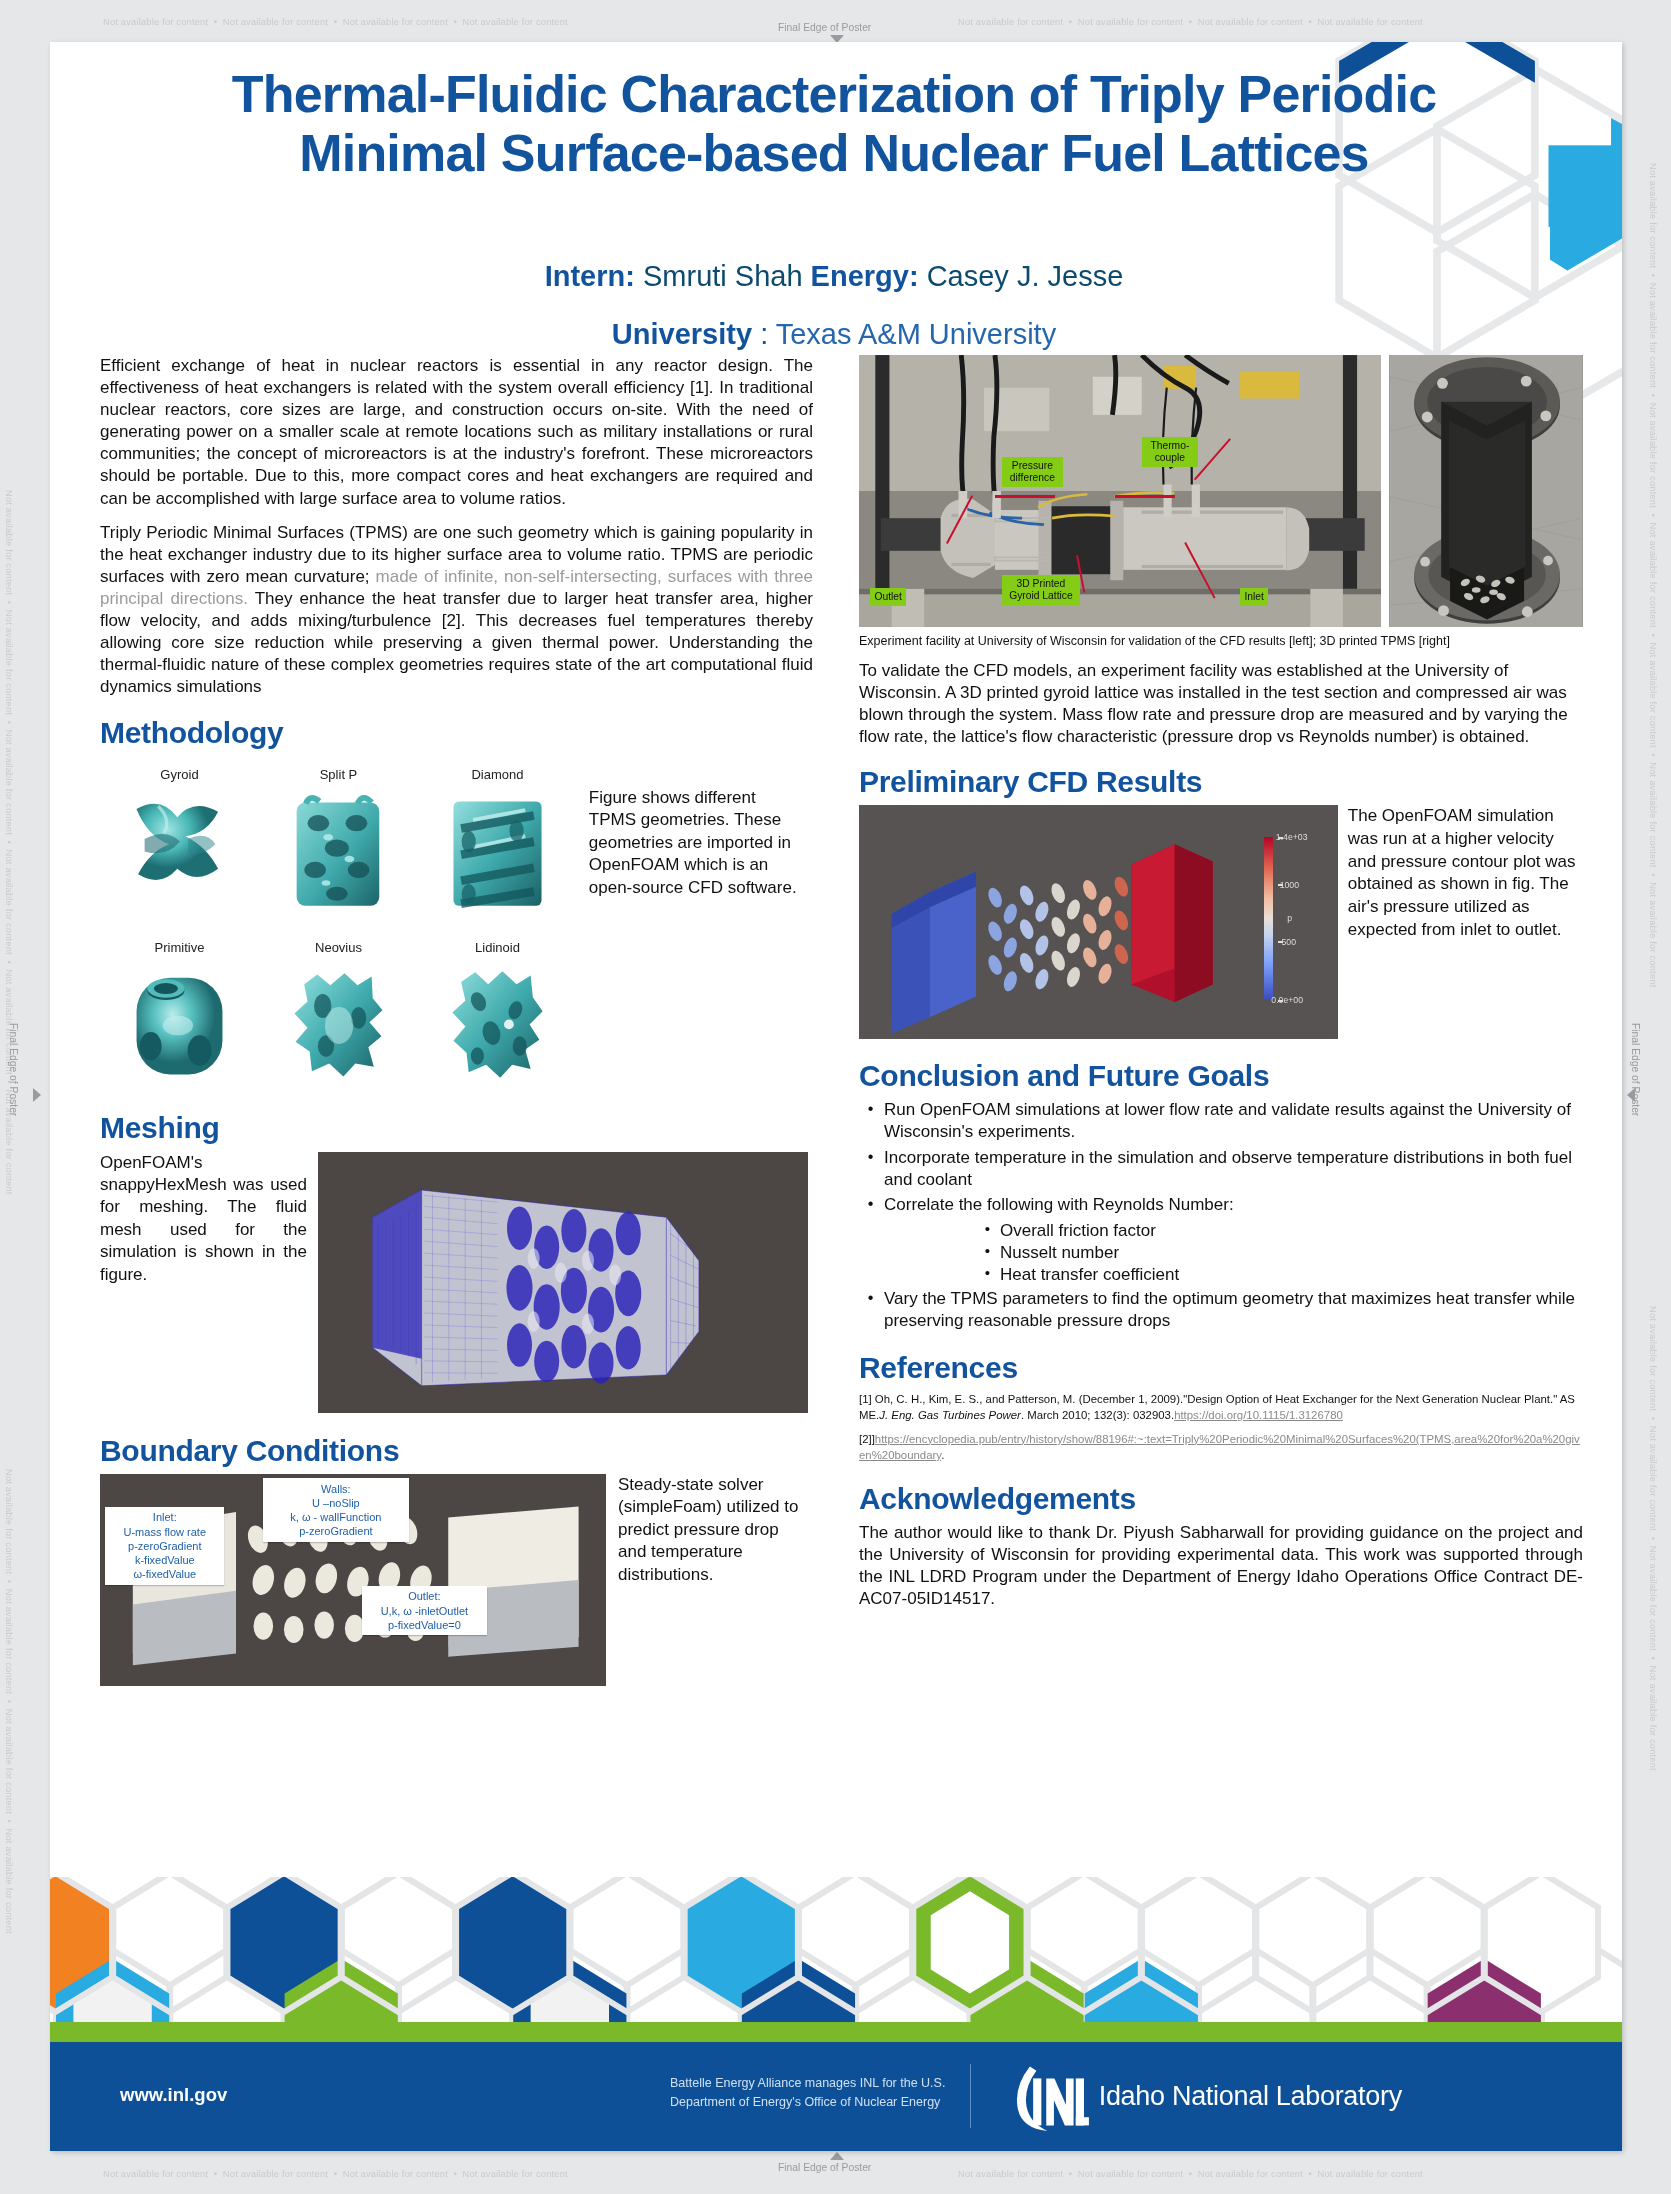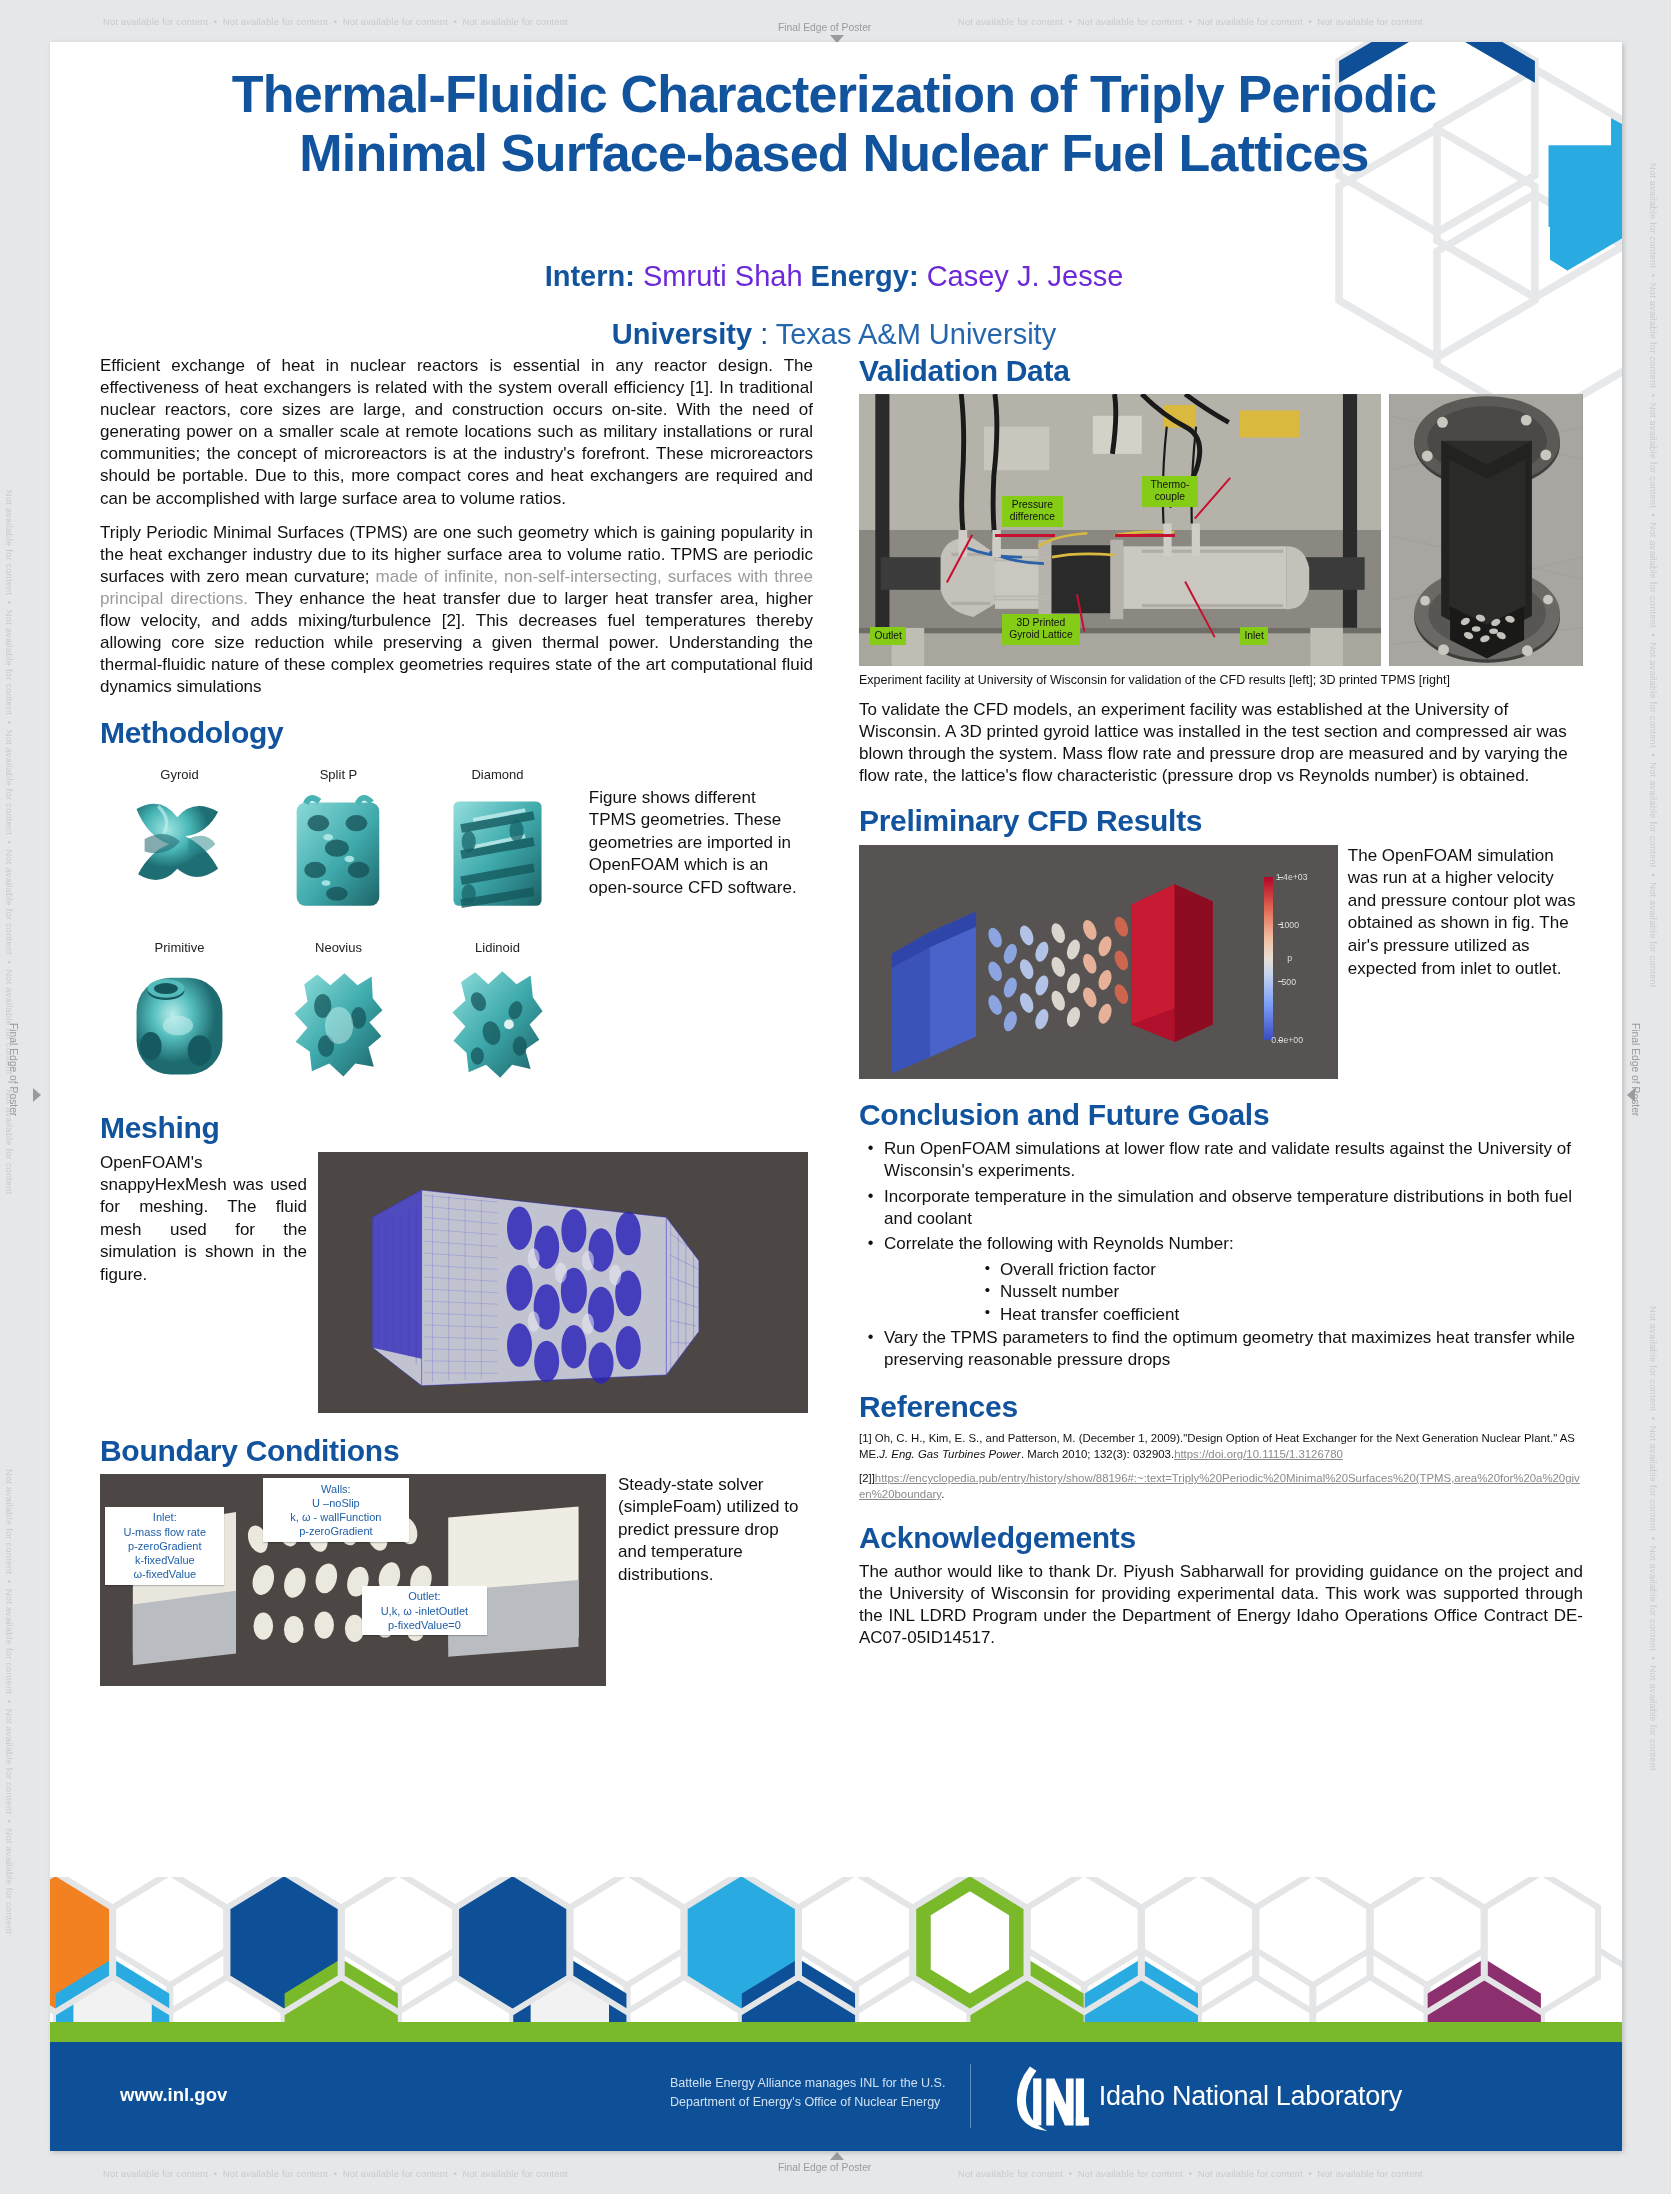--- a/index.html
+++ b/index.html
@@ -33,21 +33,21 @@
   .title{
     position:absolute;left:33px;top:23px;width:1502px;
     text-align:center;color:#12539e;font-weight:bold;
     font-size:52px;line-height:1.13;letter-spacing:-0.8px;
   }
   .byline{
     position:absolute;left:33px;top:218px;width:1502px;text-align:center;
     color:#12539e;font-size:29px;
   }
   .byline b{font-weight:bold;}
-  .byline .light{font-weight:normal;color:#6d28d9;}
+  .byline .light{font-weight:normal;color:#0c4a6e;}
   .univ{
     position:absolute;left:33px;top:276px;width:1502px;text-align:center;
     color:#12539e;font-size:29px;
   }
   .univ b{font-weight:bold;}
   .univ .light{font-weight:normal;color:#2566ad;}
 
   
   .colL{position:absolute;left:50px;top:313px;width:713px;}
   .colR{position:absolute;left:809px;top:313px;width:724px;}
@@ -526,21 +526,20 @@
           <div>U,k, ω -inletOutlet</div>
           <div>p-fixedValue=0</div>
         </div>
       </div>
       <div class="bctext">Steady-state solver (simpleFoam) utilized to predict pressure drop and temperature distributions.</div>
     </div>
   </div>
 
   <div class="colR">
 
-    <h2 class="sec">Validation Data</h2>
     <div class="photos">
       <div class="photoA">
         <svg width="522" height="272" viewBox="0 0 960 500" style="position:absolute;inset:0;">
           <rect width="960" height="500" fill="#9a978f"></rect>
           <rect x="0" y="0" width="960" height="250" fill="#b4b2a9"></rect>
           <rect x="0" y="250" width="960" height="250" fill="#8b8881"></rect>
           <rect x="30" y="0" width="26" height="430" fill="#2b2b2b"></rect>
           <rect x="890" y="0" width="26" height="430" fill="#2b2b2b"></rect>
           <rect x="0" y="430" width="960" height="14" fill="#6f6d67"></rect>
           <rect x="40" y="300" width="120" height="60" fill="#3b3b3b"></rect>

